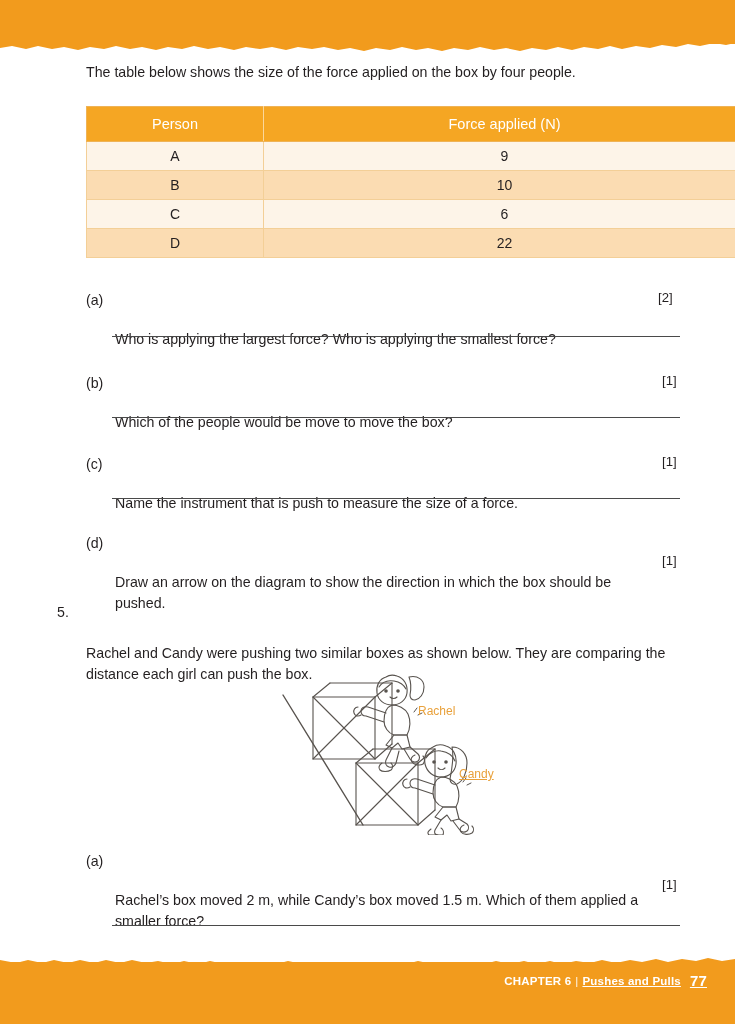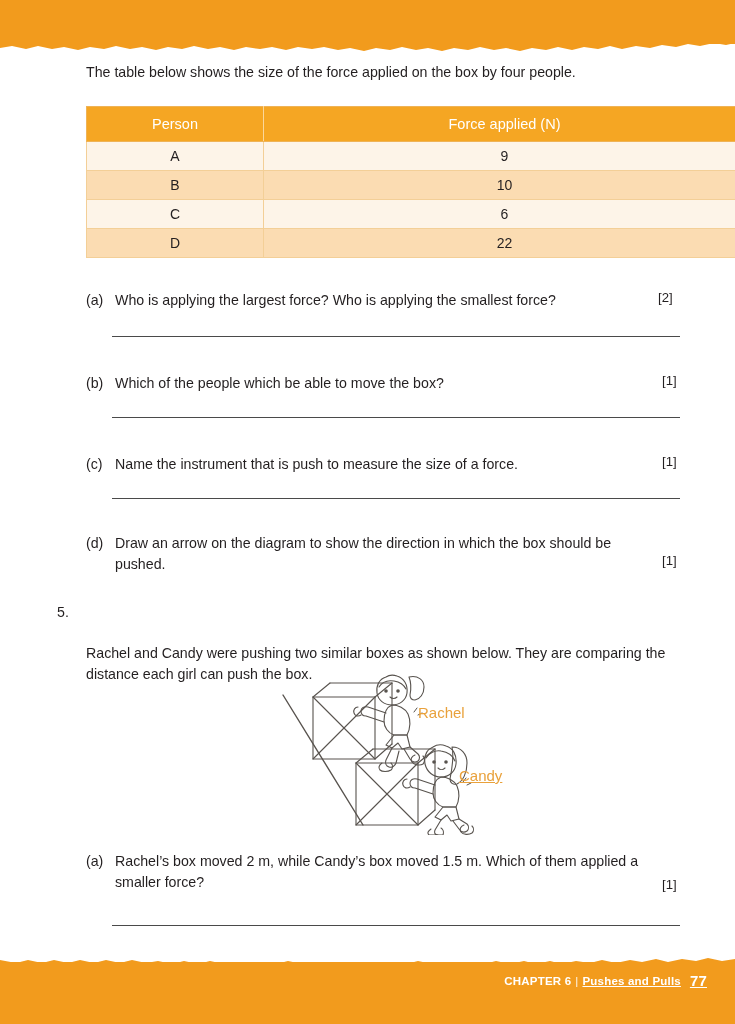--- a/index.html
+++ b/index.html
@@ -120,20 +120,21 @@
     line-height: 1.46;
   }
   .q .lbl {
     position: absolute;
     left: 0;
     top: 0;
   }
   .q .txt {
     display: block;
     margin-left: 29px;
+    margin-top: 39px;
   }
   .marks {
     position: absolute;
     font-size: 13.2px;
   }
   .ansline {
     position: absolute;
     height: 0;
     border-top: 1.6px solid #4a4a4a;
   }
@@ -158,21 +159,21 @@
     position: absolute;
     left: 268px;
     top: 655px;
     width: 260px;
     height: 180px;
   }
   .illus svg { display: block; }
   .name-lbl {
     position: absolute;
     color: #E9A13B;
-    font-size: 15px;
+    font-size: 12px;
   }
 </style>
 </head>
 <body>
 
 <div class="band band-top"></div>
 <svg class="torn torn-top" viewBox="0 0 735 14" preserveAspectRatio="none">
   <path fill="#F29B1D" d="M0,0 L735,0 L735,5 L726,7 L714,5 L700,8 L688,6 L676,9 L662,7
     L650,10 L636,8 L622,11 L610,8 L598,11 L584,9 L572,12 L558,9 L546,12 L532,10 L520,13
     L506,10 L494,12 L480,9 L468,12 L454,10 L442,13 L428,10 L416,12 L402,9 L390,12 L376,10
@@ -214,21 +215,21 @@
 
   <div class="q" style="left:86px; top:290px; width:545px;">
     <span class="lbl">(a)</span>
     <span class="txt">Who is applying the largest force? Who is applying the smallest force?</span>
   </div>
   <div class="marks" style="left:658px; top:290px;">[2]</div>
   <div class="ansline" style="left:112px; top:336px; width:568px;"></div>
 
   <div class="q" style="left:86px; top:373px; width:545px;">
     <span class="lbl">(b)</span>
-    <span class="txt">Which of the people which be able to move the box?</span>
+    <span class="txt">Which of the people would be move to move the box?</span>
   </div>
   <div class="marks" style="left:662px; top:373px;">[1]</div>
   <div class="ansline" style="left:112px; top:417px; width:568px;"></div>
 
   <div class="q" style="left:86px; top:454px; width:545px;">
     <span class="lbl">(c)</span>
     <span class="txt">Name the instrument that is push to measure the size of a force.</span>
   </div>
   <div class="marks" style="left:662px; top:454px;">[1]</div>
   <div class="ansline" style="left:112px; top:498px; width:568px;"></div>

